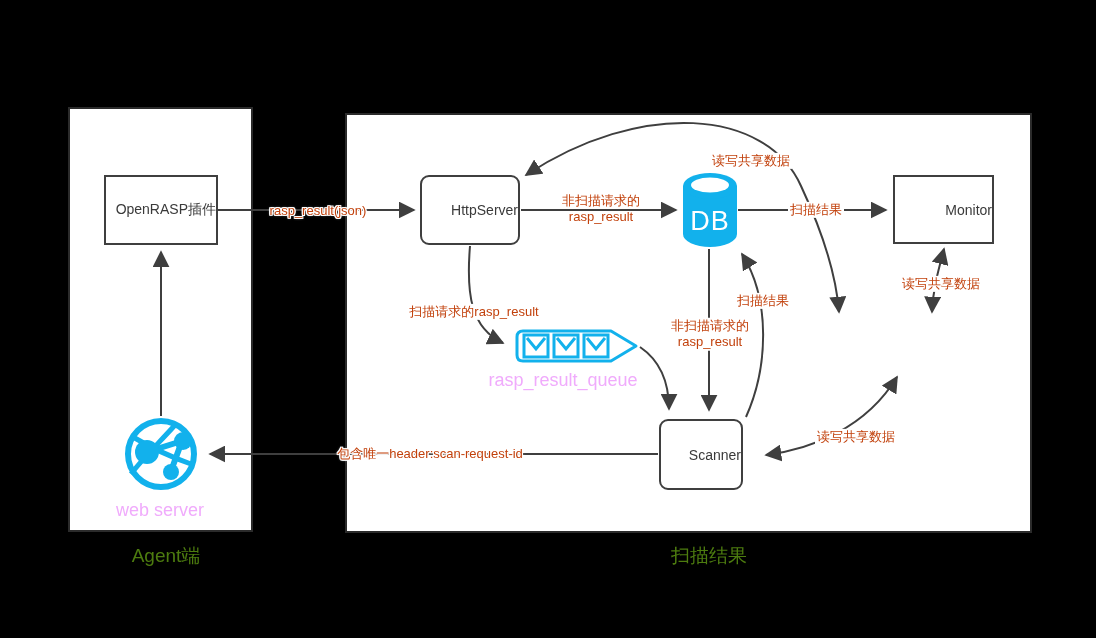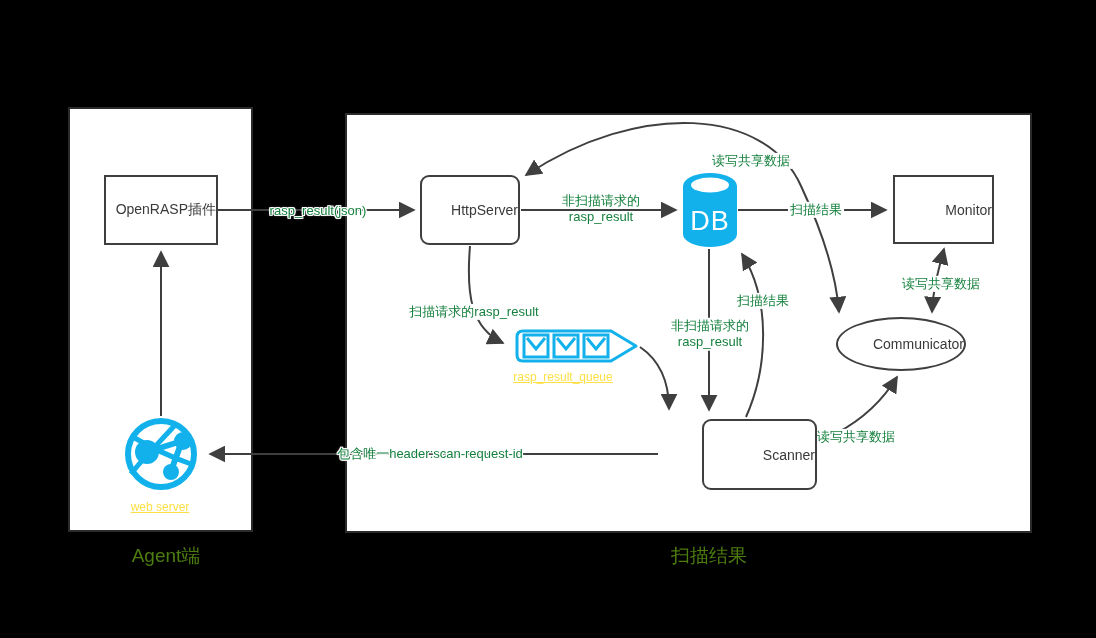--- a/index.html
+++ b/index.html
@@ -15,34 +15,34 @@
   .edges{position:absolute;left:0;top:0;width:1096px;height:638px;z-index:2;}
   .node{
     position:absolute;display:flex;align-items:center;justify-content:flex-end;
     background:#fff;border:2px solid #3f3f3f;box-sizing:border-box;
     color:#3a3a3a;font-size:14px;z-index:4;text-align:center;
   }
   .rounded{border-radius:9px;}
   .ellipse{border-radius:50%;}
   .lbl{
     position:absolute;transform:translate(-50%,-50%);z-index:3;
-    color:#15803d;font-size:13px;line-height:1.25;white-space:pre-line;
+    color:#c2410c;font-size:13px;line-height:1.25;white-space:pre-line;
     text-align:center;
   }
   .halo{
     text-shadow:-1px 0 #fff,1px 0 #fff,0 -1px #fff,0 1px #fff,
                 -1px -1px #fff,1px -1px #fff,-1px 1px #fff,1px 1px #fff,0 0 3px #fff;
     white-space:nowrap;
   }
   .onwhite{background:#fff;padding:0 2px;}
   .caption{
     position:absolute;transform:translateX(-50%);z-index:3;
     color:#4d7c0f;font-size:19px;white-space:nowrap;
   }
-  .icon-label{position:absolute;transform:translateX(-50%);z-index:4;color:#fde047;font-size:12px;white-space:nowrap;text-decoration:underline;}
+  .icon-label{position:absolute;transform:translateX(-50%);z-index:4;color:#f0abfc;font-size:18px;white-space:nowrap;}
   .db-text{
     position:absolute;transform:translate(-50%,-50%);z-index:4;
     color:#fff;font-size:27px;letter-spacing:1px;
   }
 </style>
 </head>
 <body>
 
 <div class="stage">
 
@@ -120,24 +120,21 @@
 
   <div class="node" style="left:104px;top:175px;width:114px;height:70px;">
     <span>OpenRASP插件</span>
   </div>
   <div class="node" style="left:893px;top:175px;width:101px;height:69px;">
     <span>Monitor</span>
   </div>
   <div class="node rounded" style="left:420px;top:175px;width:100px;height:70px;">
     <span>HttpServer</span>
   </div>
-  <div class="node ellipse" style="left:836px;top:317px;width:130px;height:54px;">
-    <span>Communicator</span>
-  </div>
-  <div class="node rounded" style="left:659px;top:419px;width:115px;height:71px;margin-left:43px;">
+  <div class="node rounded" style="left:659px;top:419px;width:84px;height:71px;">
     <span>Scanner</span>
   </div>
 
   <div class="db-text" style="left:710px;top:221px;text-align:center;">DB</div>
   <div class="icon-label" style="left:563px;top:370px;">rasp_result_queue</div>
   <div class="icon-label" style="left:160px;top:500px;text-align:right;">web server</div>
 
   <div class="caption" style="left:166px;top:543px;">Agent端</div>
   <div class="caption" style="left:709px;top:543px;">扫描结果</div>
 

